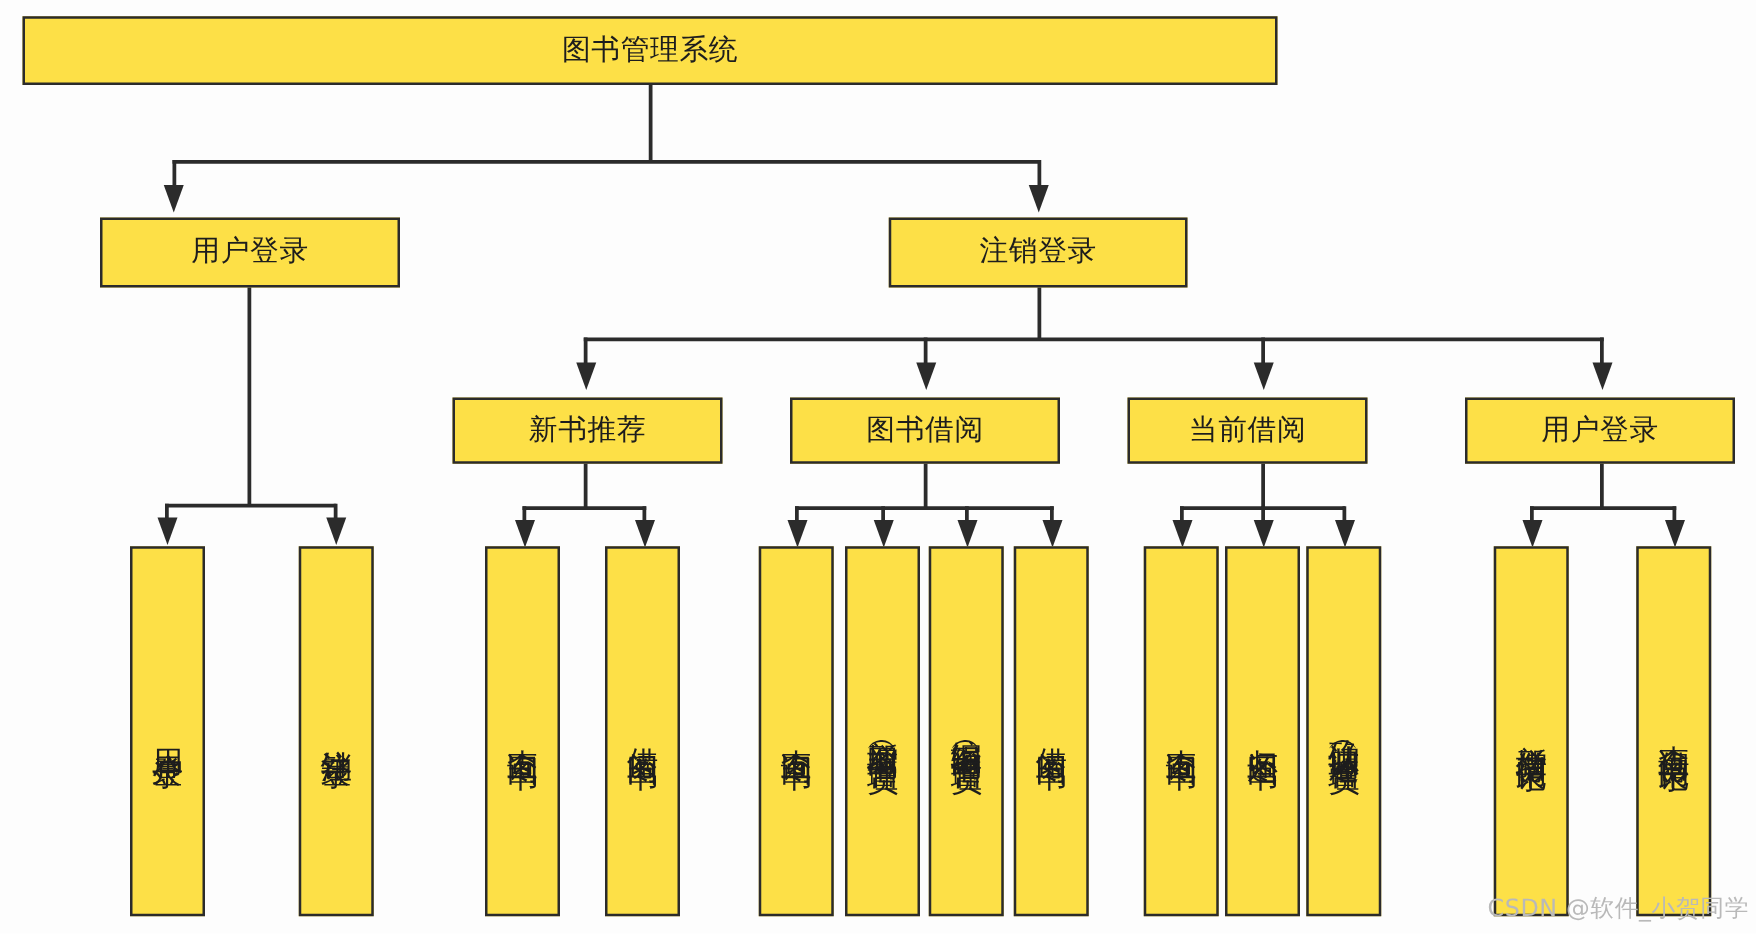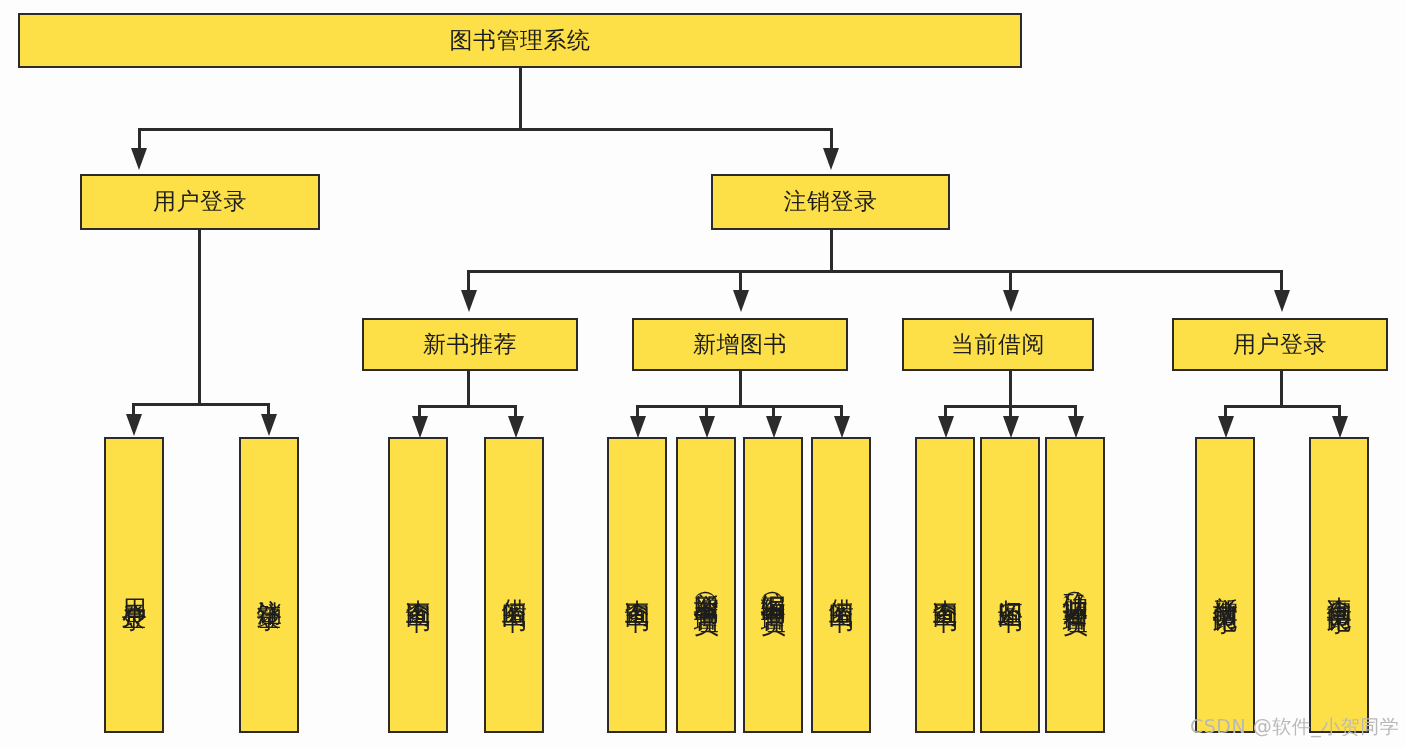--- a/index.html
+++ b/index.html
@@ -110,21 +110,21 @@
   <div class="arrow" style="left:733px; top:290px;"></div>
   <div class="edge v" style="left:1009px; top:270px; height:22px;"></div>
   <div class="arrow" style="left:1003px; top:290px;"></div>
   <div class="edge v" style="left:1280px; top:270px; height:22px;"></div>
   <div class="arrow" style="left:1274px; top:290px;"></div>
 
   <div class="node horiz" style="left:362px; top:318px; width:216px; height:53px;">
     <span class="label">新书推荐</span>
   </div>
   <div class="node horiz" style="left:632px; top:318px; width:216px; height:53px;">
-    <span class="label">新增图书</span>
+    <span class="label">图书借阅</span>
   </div>
   <div class="node horiz" style="left:902px; top:318px; width:192px; height:53px;">
     <span class="label">当前借阅</span>
   </div>
   <div class="node horiz" style="left:1172px; top:318px; width:216px; height:53px;">
     <span class="label">用户登录</span>
   </div>
 
   <div class="edge v" style="left:467px; top:371px; height:36px;"></div>
   <div class="edge h" style="left:418px; top:405px; width:99px;"></div>

